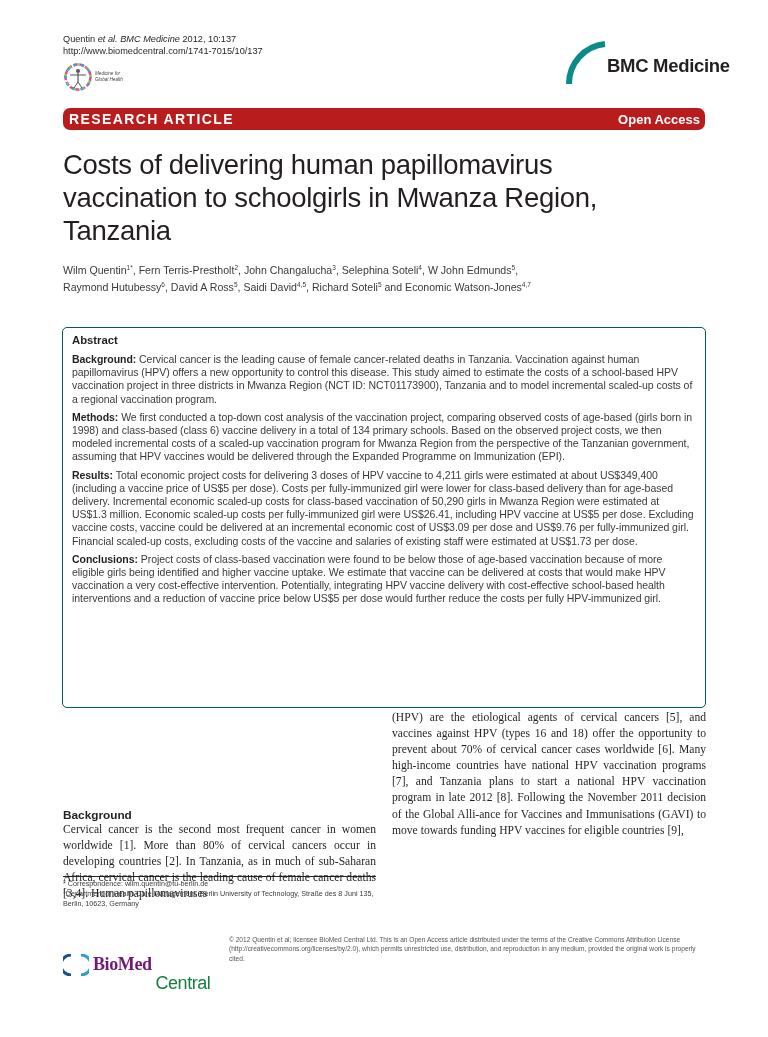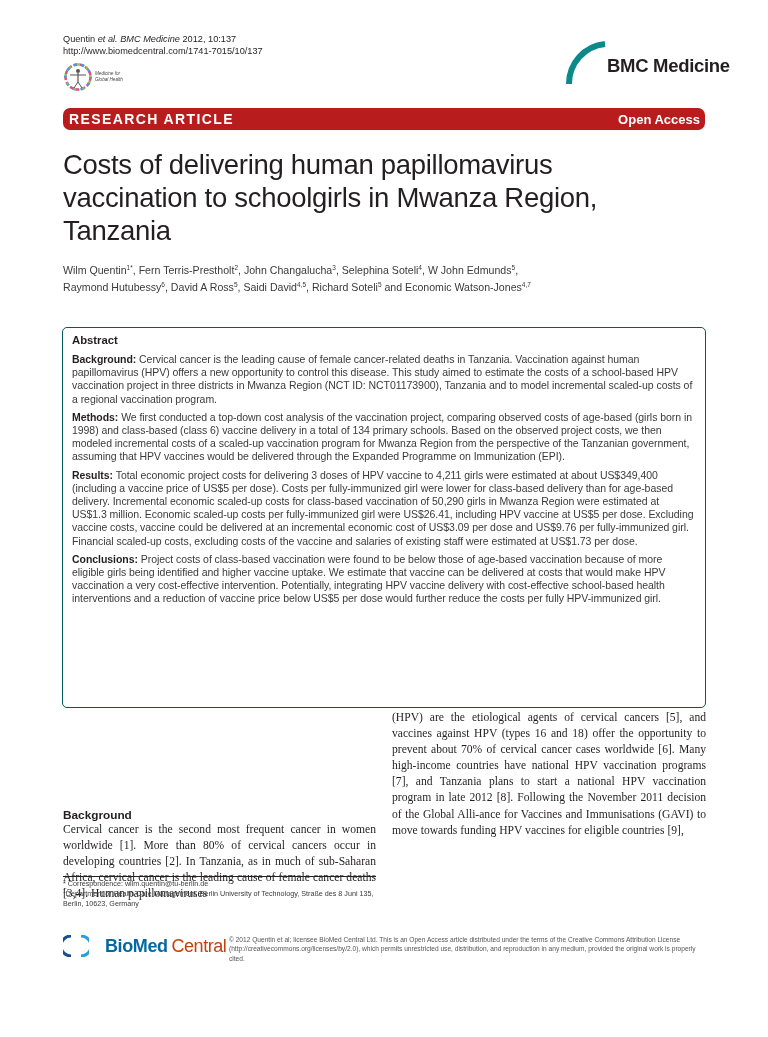--- a/index.html
+++ b/index.html
@@ -35,22 +35,22 @@
     .bg-left { position: absolute; left: 63px; top: 784px; width: 313px; margin-top: 24px; }
     .bg-heading { font-weight: bold; font-size: 11.8px; color: #231f20; line-height: 14px; }
     .bg-text { font-family: "Liberation Serif", serif; font-size: 11.6px; line-height: 16.1px; color: #231f20; text-align: justify; }
     .bg-right { position: absolute; left: 392px; top: 710px; width: 314px; }
 
     .footnote-rule { position: absolute; left: 63px; top: 876px; width: 313px; border-top: 1px solid #231f20; }
     .footnotes { position: absolute; left: 63px; top: 879px; width: 320px; font-size: 7.2px; line-height: 10px; color: #3a3a3a; }
     .footnotes sup { font-size: 5px; vertical-align: 3px; line-height: 0; }
 
     .bmc-logo { position: absolute; left: 63px; top: 935px; display: flex; align-items: center; }
-    .bmc-logo .bm { font-size: 18px; font-weight: bold; color: #0369a1; margin-left: 16px; letter-spacing: -0.4px; }
-    .bmc-logo .cen { font-size: 18px; color: #c2410c; margin-left: 4px; letter-spacing: -0.5px; }
+    .bmc-logo .bm { font-size: 18px; font-weight: bold; color: #701a75; margin-left: 4px; letter-spacing: -0.4px; font-family: Liberation Serif, serif; }
+    .bmc-logo .cen { font-size: 18px; color: #15803d; margin-left: 4px; letter-spacing: -0.5px; margin-top: 38px; }
     .license { position: absolute; left: 229px; top: 935px; width: 480px; font-size: 6.6px; line-height: 9.4px; color: #555; }
   </style>
 </head>
 <body>
 
 <div class="citation">
   <div>
     <span>Quentin </span><span class="i">et al.</span><span class="i"> BMC Medicine</span><span> 2012, </span><span class="b">10</span><span>:137</span>
   </div>
   <div>http://www.biomedcentral.com/1741-7015/10/137</div>

